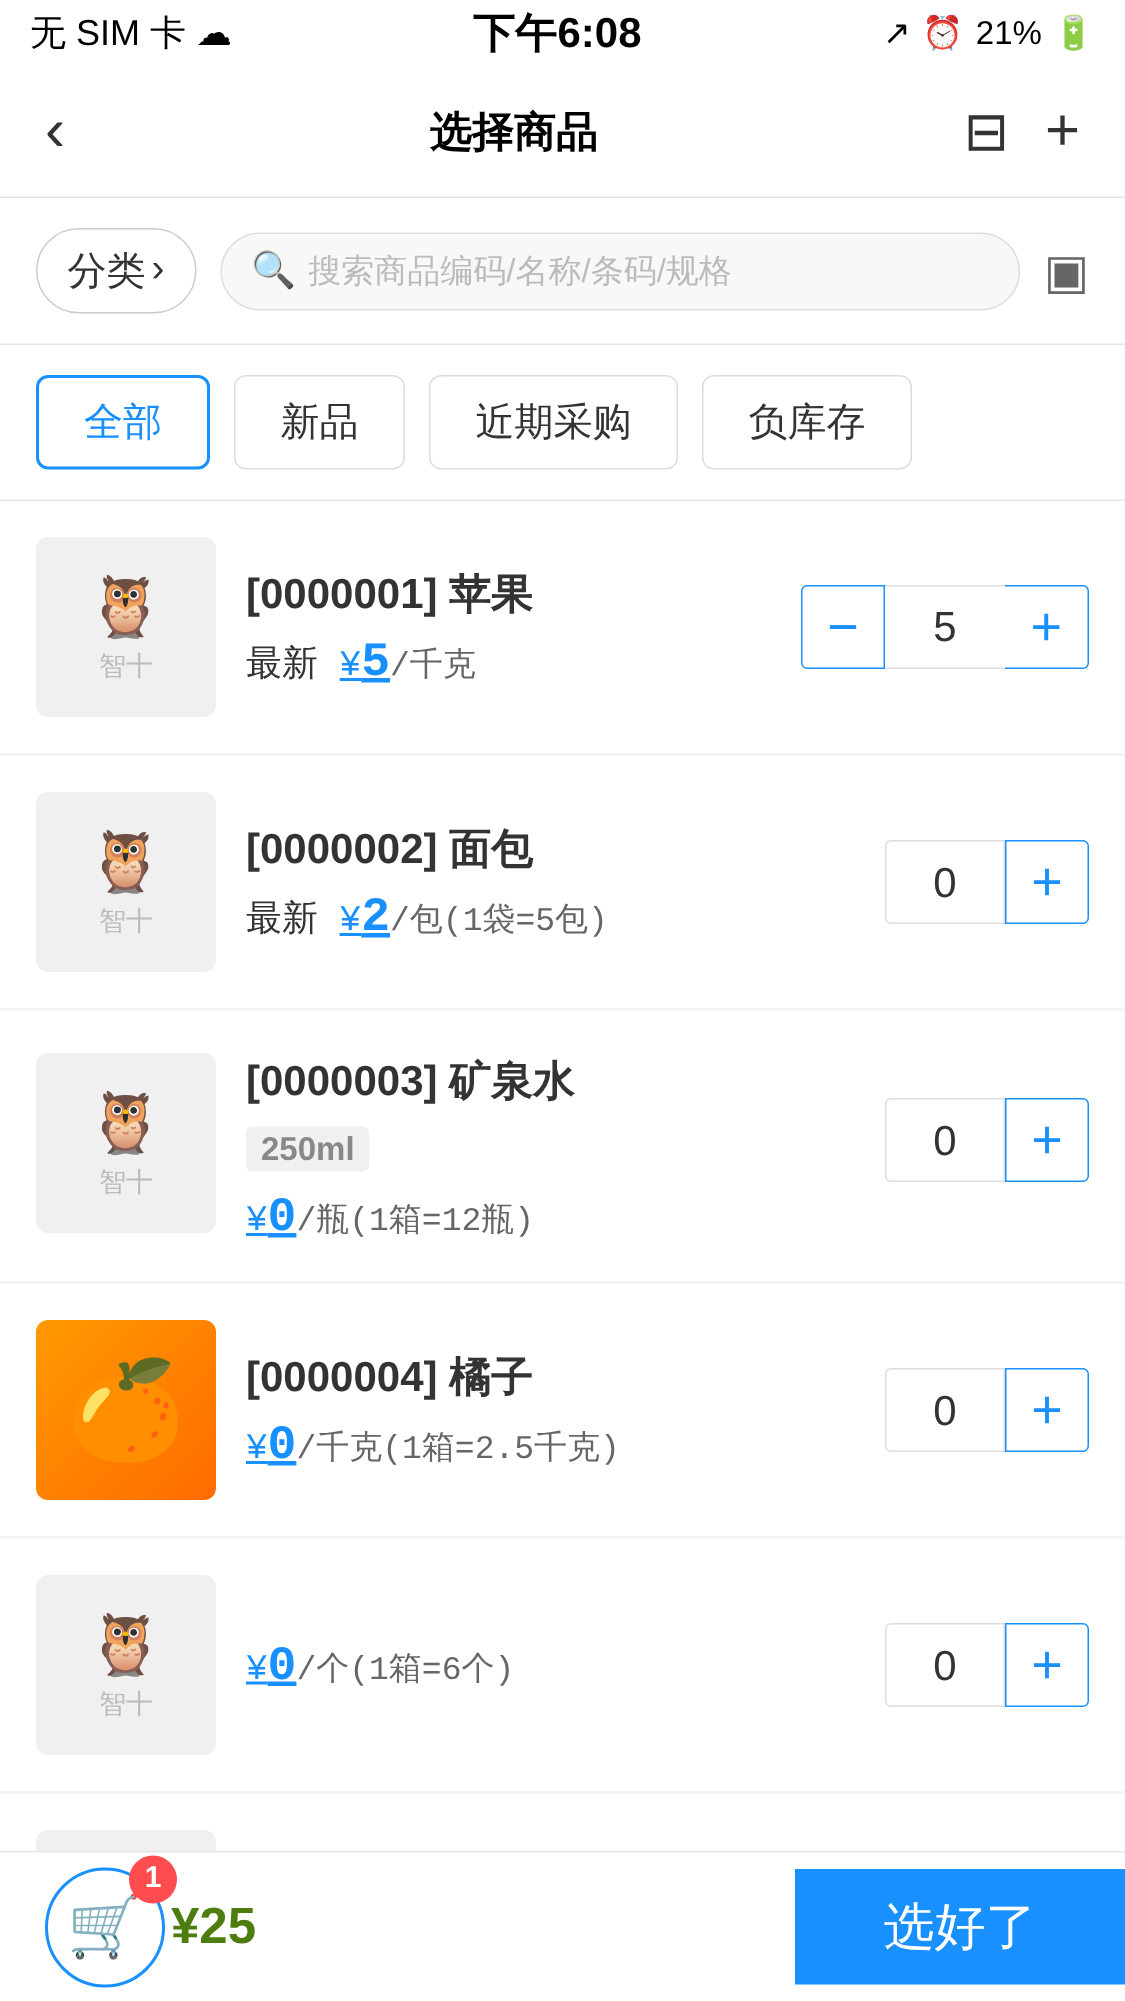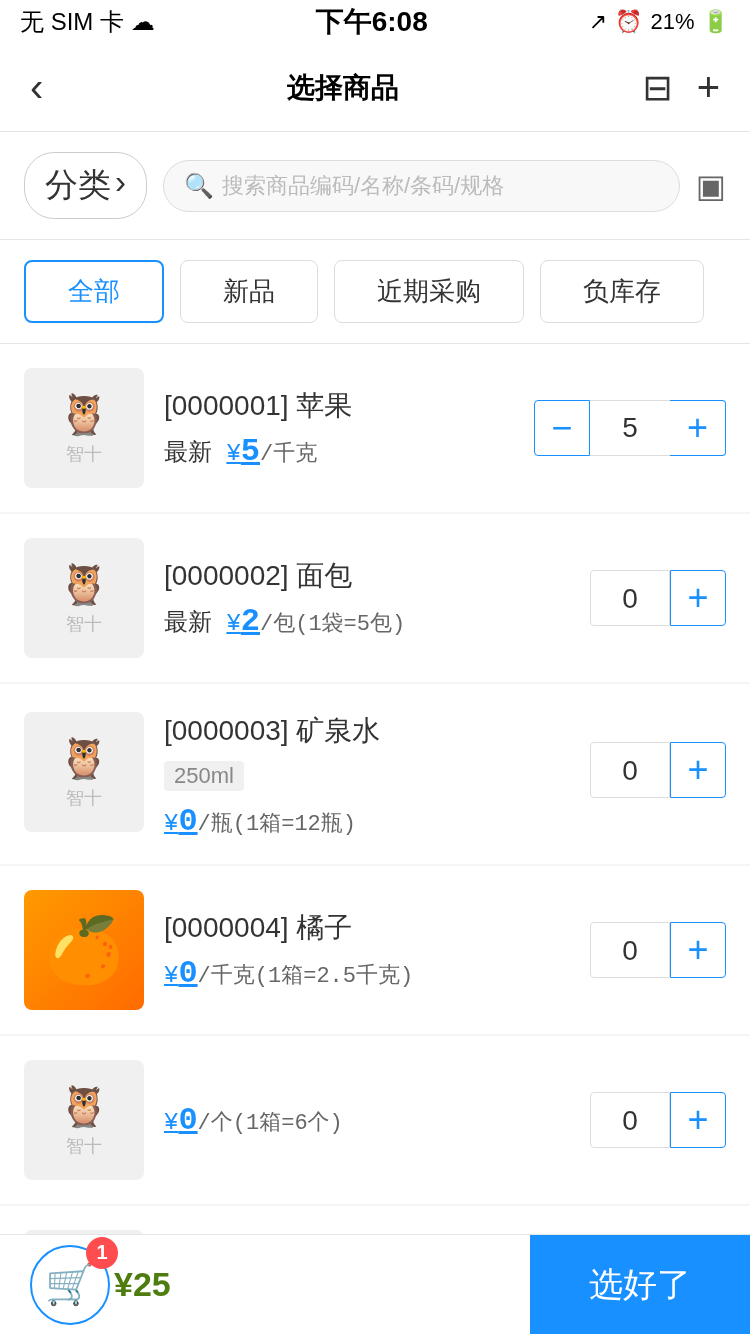--- a/index.html
+++ b/index.html
@@ -46,21 +46,21 @@
       padding: 20px 24px;
       display: flex;
       align-items: center;
       gap: 16px;
       border-bottom: 1px solid #e5e5e5;
     }
     .category-btn {
       border: 1px solid #ccc;
       border-radius: 30px;
       padding: 10px 20px;
-      font-size: 33px;
+      font-size: 26px;
       color: #333;
       background: #fff;
       white-space: nowrap;
       display: flex;
       gap: 4px;
       cursor: pointer;
     }
     .search-box {
       flex: 1;
       border: 1px solid #ddd;
@@ -76,21 +76,21 @@
     .scan-icon { font-size: 32px; color: #666; cursor: pointer; }
     
     .tab-bar {
       background: #fff;
       padding: 20px 24px;
       display: flex;
       gap: 16px;
       border-bottom: 1px solid #e5e5e5;
     }
     .tab-btn {
-      padding: 12px 42px;
+      padding: 12px 30px;
       border-radius: 8px;
       font-size: 26px;
       border: 1px solid #ddd;
       background: #fff;
       color: #333;
       cursor: pointer;
     }
     .tab-btn.active {
       border: 2px solid #1890ff;
       color: #1890ff;
@@ -132,32 +132,33 @@
       color: #bbb;
     }
     .owl-text {
       font-size: 18px;
       color: #bbb;
       margin-top: 4px;
     }
     .product-info { flex: 1; }
     .product-name {
       font-size: 28px;
-      font-weight: 400;
+      font-weight: 700;
       color: #333;
       margin-bottom: 8px;
     }
     .product-spec {
       font-size: 22px;
       color: #888;
       background: #f0f0f0;
       display: inline-block;
       padding: 2px 10px;
       border-radius: 4px;
       margin-bottom: 6px;
+      font-weight: bold;
     }
     .product-price {
       font-size: 24px;
       color: #333;
       font-family: Liberation Mono, monospace;
     }
     .price-num {
       color: #1890ff;
       font-size: 32px;
       font-weight: 600;
@@ -275,21 +276,21 @@
       font-weight: 600;
     }
     .cart-total {
       font-size: 34px;
       font-weight: 700;
       color: #4d7c0f;
       margin-left: 4px;
     }
     .confirm-btn {
       width: 220px;
-      height: 100px;
+      height: 77px;
       background: #1890ff;
       color: #fff;
       font-size: 34px;
       font-weight: 500;
       display: flex;
       align-items: center;
       justify-content: center;
       cursor: pointer;
     }
   </style>

